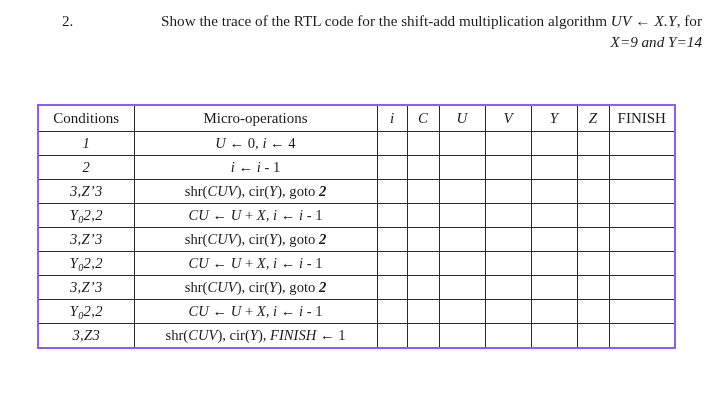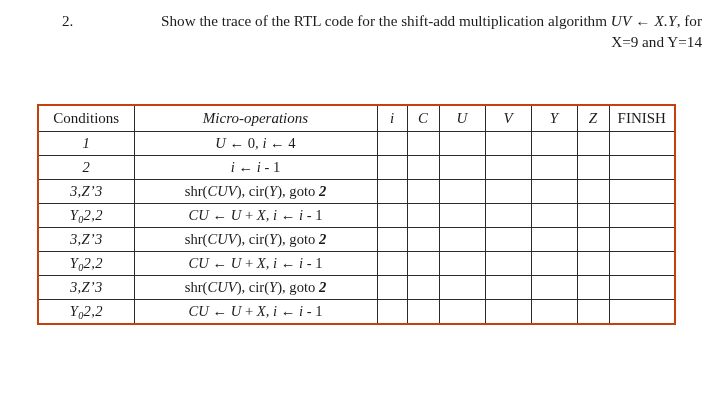--- a/index.html
+++ b/index.html
@@ -31,21 +31,21 @@
   .q-number {
     width: 22px;
     flex: 0 0 22px;
     text-align: left;
   }
   .q-body {
     flex: 1 1 auto;
     text-align: right;
   }
   .q-line1 { display: block; white-space: nowrap; }
-  .q-line2 { display: block; }
+  .q-line2 { display: block; font-style: italic; }
   .mathi {
     font-style: italic;
     letter-spacing: .2px;
   }
 
   
   .trace-table {
     position: absolute;
     left: 37px;
     top: 104px;
@@ -64,36 +64,36 @@
     vertical-align: middle;
     line-height: 1;
     background: #fff;
   }
   .trace-table thead th {
     height: 25px;
     font-size: 15px;
   }
   
   .trace-table {
-    border: 2px solid #c2410c;
+    border: 2px solid #8b5cf6;
   }
 
   
   .col-cond     { width: 96px; }
   .col-micro    { width: 243px; }
   .col-i        { width: 30px; }
   .col-c        { width: 32px; }
   .col-u        { width: 46px; }
   .col-v        { width: 46px; }
   .col-y        { width: 46px; }
   .col-z        { width: 32px; }
   .col-finish   { width: 66px; }
 
   .hdr-cond   { font-style: normal; }
-  .hdr-micro  { font-style: italic; }
+  .hdr-micro  { }
   .hdr-reg    { font-style: italic; font-weight: bold; }
   .hdr-finish { font-style: normal; }
 
   .cond-cell {
     font-style: italic;
     font-weight: bold;
     letter-spacing: .3px;
   }
   .cond-cell sub {
     font-size: 70%;
@@ -235,14 +235,25 @@
         <td class="cond-cell">Y<sub>0</sub>2<span class="lit">,</span>2</td>
         <td class="micro-cell">CU <span class="lit">←</span> U <span class="lit">+</span> X, i <span class="lit">←</span> i <span class="lit">- 1</span></td>
         <td class="empty-cell"></td>
         <td class="empty-cell"></td>
         <td class="empty-cell"></td>
         <td class="empty-cell"></td>
         <td class="empty-cell"></td>
         <td class="empty-cell"></td>
         <td class="empty-cell"></td>
       </tr>
+      <tr>
+        <td class="cond-cell">3<span class="lit">,</span>Z3</td>
+        <td class="micro-cell"><span class="fn">shr(</span>CUV<span class="fn">), cir(</span>Y<span class="fn">), </span>FINISH <span class="lit">← 1</span></td>
+        <td class="empty-cell"></td>
+        <td class="empty-cell"></td>
+        <td class="empty-cell"></td>
+        <td class="empty-cell"></td>
+        <td class="empty-cell"></td>
+        <td class="empty-cell"></td>
+        <td class="empty-cell"></td>
+      </tr>
     </tbody>
 </table>
 
 </body></html>

